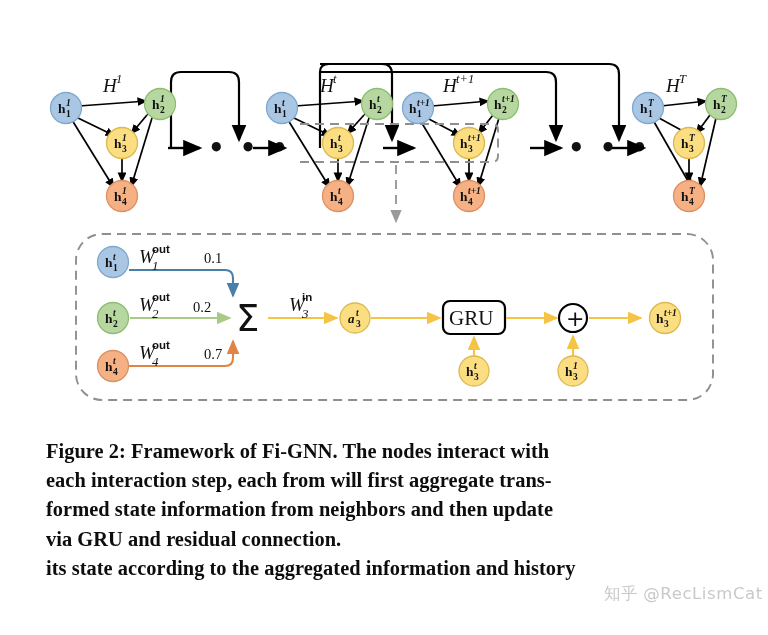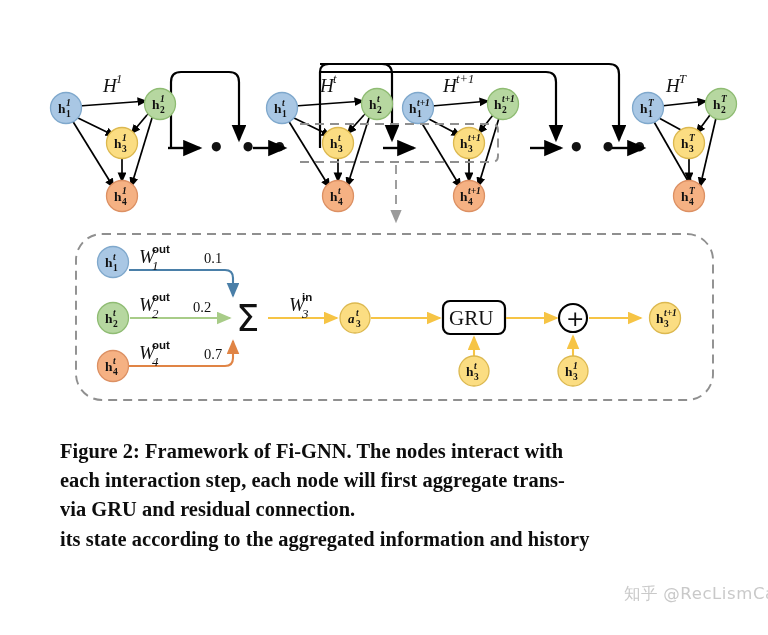--- a/index.html
+++ b/index.html
@@ -22,21 +22,21 @@
     height: 635px;
   }
   #diagram-svg {
     position: absolute;
     left: 0; top: 0;
     width: 768px;
     height: 430px;
   }
   .caption-block {
     position: absolute;
-    left: 60px;
+    left: 46px;
     top: 437px;
     width: 700px;
     font-family: "Liberation Serif", serif;
     font-size: 20.4px;
     font-weight: bold;
     line-height: 29.2px;
     color: #0d0d0d;
     text-align: justify;
     text-justify: inter-word;
     letter-spacing: 0.05px;
@@ -55,21 +55,20 @@
     font-family: "DejaVu Sans", sans-serif;
     font-size: 16.5px;
     color: #c9c9c9;
     letter-spacing: 0.6px;
     white-space: nowrap;
     user-select: none;
   }
   .watermark .wm-logo {
     font-family: Liberation Sans, sans-serif;
     margin-right: 5px;
-    margin-left: 20px;
   }
   
   .node-label {
     font-family: "Liberation Serif", serif;
     font-weight: bold;
     fill: #111111;
   }
   .h-main { font-size: 13.5px; }
   .h-sub  { font-size: 9.5px; }
   .h-sup  { font-size: 9.5px; font-style: italic; }
@@ -437,21 +436,22 @@
     <g>
       <circle cx="665" cy="318" r="15.5" fill="#fbdd82" stroke="#dcb84f" stroke-width="1.3"></circle>
       <text class="node-label h-main" x="656" y="323">h</text>
       <text class="node-label h-sub" x="664" y="327">3</text>
       <text class="node-label h-sup" x="664" y="316">t+1</text>
     </g>
   </svg>
 
   <div class="caption-block">
     <span class="caption-line stretch">Figure 2: Framework of Fi-GNN. The nodes interact with</span>
-    <span class="caption-line stretch">each interaction step, each node will first aggregate trans-</span>
+    <span class="caption-line stretch">each interaction step, each from will first aggregate trans-</span>
+    <span class="caption-line stretch">formed state information from neighbors and then update</span>
     <span class="caption-line">via GRU and residual connection.</span>
     <span class="caption-line stretch">its state according to the aggregated information and history</span>
   </div>
 
   <div class="watermark">
     <span class="wm-logo">知乎</span><span>@RecLismCat</span>
   </div>
 
 </div>
 

